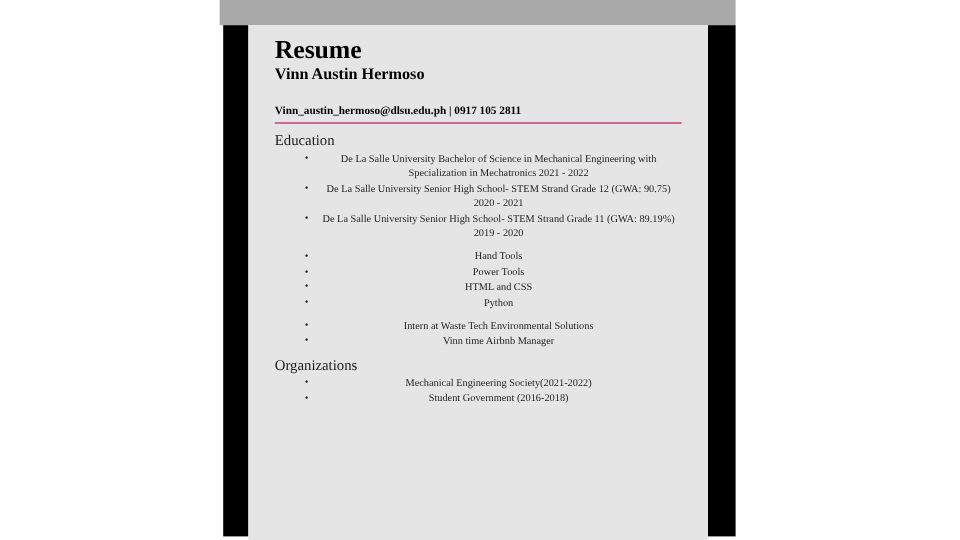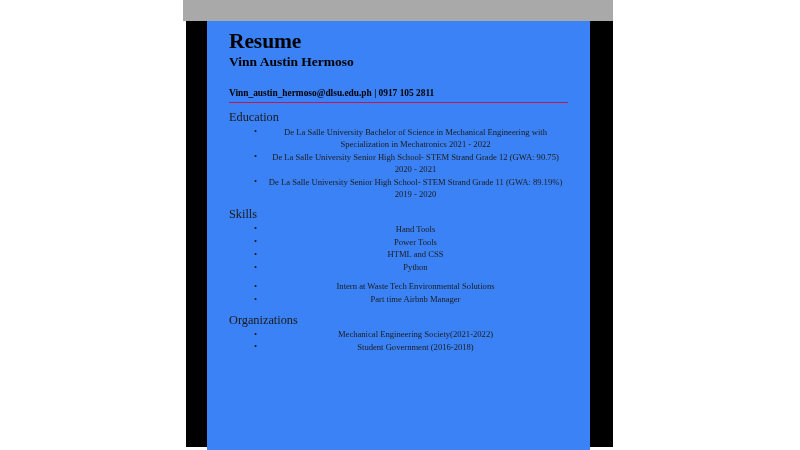--- a/index.html
+++ b/index.html
@@ -48,21 +48,21 @@
     background: #000000;
   }
 
   
   #page {
     position: absolute;
     left: 24px;
     top: 21px;
     width: 383px;
     height: 429px;
-    background: #3b82f6;
+    background: #e5e5e5;
     box-sizing: border-box;
     padding: 8px 22px 0 22px;
   }
 
   .doc-title {
     font-family: "Liberation Serif", serif;
     font-weight: bold;
     font-size: 21.5px;
     line-height: 1.12;
     color: #000;
@@ -147,33 +147,32 @@
     <div class="section">
       <div class="section-heading">Education</div>
       <ul class="section-list">
         <li>De La Salle University Bachelor of Science in Mechanical Engineering with Specialization in Mechatronics 2021 - 2022</li>
         <li>De La Salle University Senior High School- STEM Strand Grade 12 (GWA: 90.75) 2020 - 2021</li>
         <li>De La Salle University Senior High School- STEM Strand Grade 11 (GWA: 89.19%) 2019 - 2020</li>
       </ul>
     </div>
 
     <div class="section">
-      <div class="section-heading">Skills</div>
       <ul class="section-list">
         <li>Hand Tools</li>
         <li>Power Tools</li>
         <li>HTML and CSS</li>
         <li>Python</li>
       </ul>
     </div>
 
     <div class="section">
       <ul class="section-list">
         <li>Intern at Waste Tech Environmental Solutions</li>
-        <li>Part time Airbnb Manager</li>
+        <li>Vinn time Airbnb Manager</li>
       </ul>
     </div>
 
     <div class="section">
       <div class="section-heading">Organizations</div>
       <ul class="section-list">
         <li>Mechanical Engineering Society(2021-2022)</li>
         <li>Student Government (2016-2018)</li>
       </ul>
     </div>

